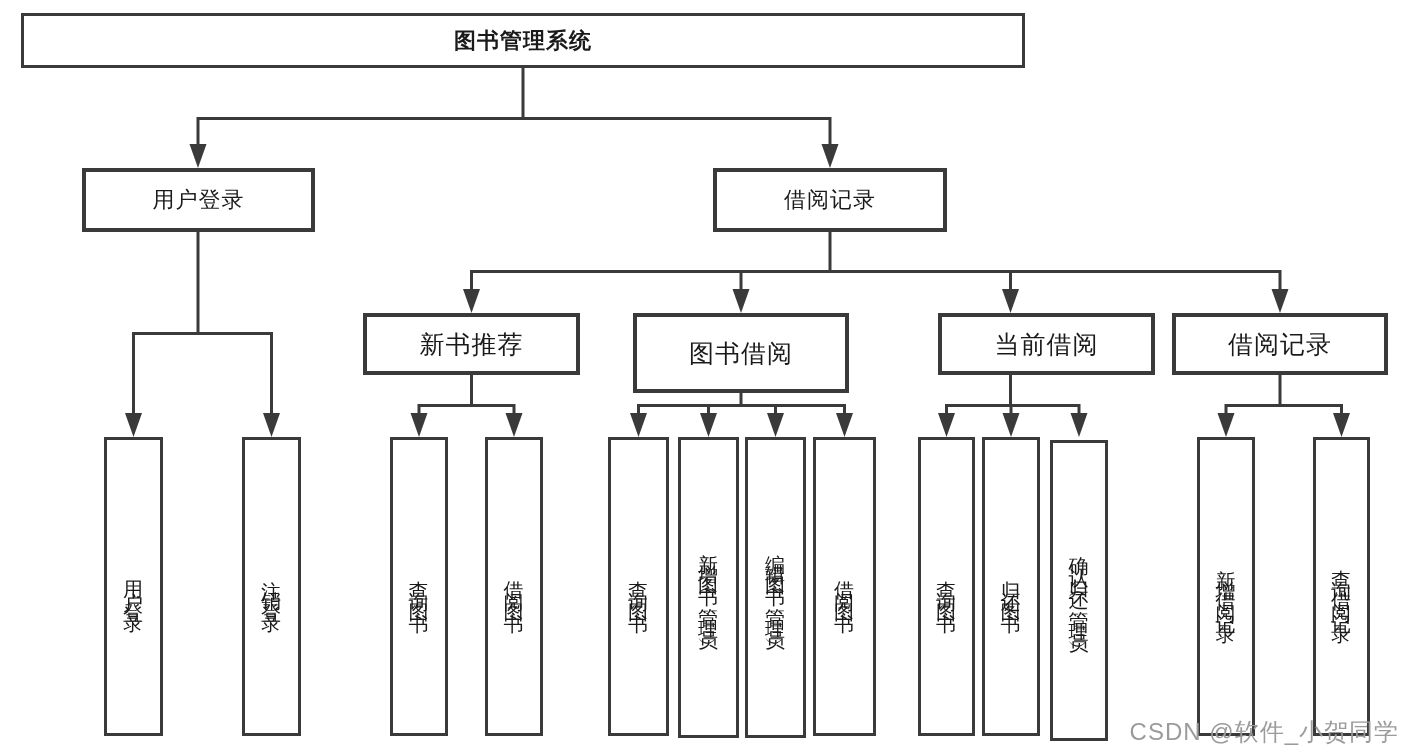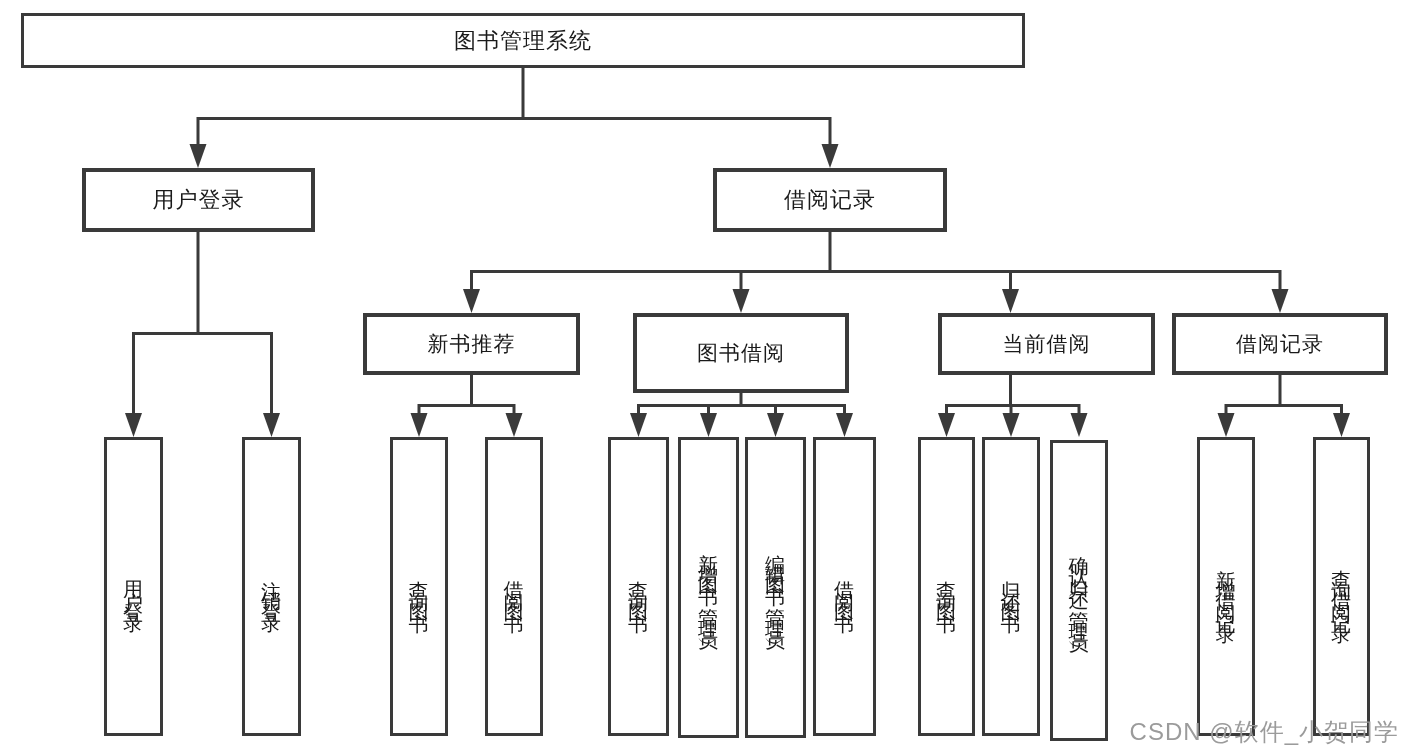--- a/index.html
+++ b/index.html
@@ -29,21 +29,21 @@
     background: #ffffff;
     border: 3px solid var(--line);
     display: flex;
     align-items: center;
     justify-content: center;
     color: var(--text);
     z-index: 1;
   }
   .root { font-size: 22px; letter-spacing: 1px; }
   .l2   { border-width: 4px; font-size: 22px; letter-spacing: 1px; }
-  .l3   { border-width: 4px; font-size: 21px; letter-spacing: 1px; }
+  .l3   { border-width: 4px; font-size: 25px; letter-spacing: 1px; }
   .leaf { border-width: 3px; font-size: 20px; }
   .v-label {
     writing-mode: vertical-rl;
     text-orientation: mixed;
     letter-spacing: 11px;
     line-height: 1;
     white-space: nowrap;
   }
   .watermark {
     position: absolute;
@@ -83,21 +83,21 @@
     <path d="M767 413 L784 413 L775.5 437 Z"></path>
     <path d="M836 413 L853 413 L844.5 437 Z"></path>
     <path d="M938 413 L955 413 L946.5 437 Z"></path>
     <path d="M1002.5 413 L1019.5 413 L1011 437 Z"></path>
     <path d="M1070.5 413 L1087.5 413 L1079 437 Z"></path>
     <path d="M1217.5 413 L1234.5 413 L1226 437 Z"></path>
     <path d="M1333 413 L1350 413 L1341.5 437 Z"></path>
   </g>
 </svg>
 
-<div class="node root" style="left:21px; top:13px; width:1004px; height:55px;">图书管理系统</div>
+<div class="node root" style="left:21px; top:13px; width:1004px; height:55px;font-weight:bold;">图书管理系统</div>
 
 <div class="node l2" style="left:82px; top:168px; width:233px; height:64px;">用户登录</div>
 <div class="node l2" style="left:713px; top:168px; width:234px; height:64px;">借阅记录</div>
 
 <div class="node l3" style="left:363px; top:313px; width:217px; height:62px;">新书推荐</div>
 <div class="node l3" style="left:633px; top:313px; width:216px; height:80px;">图书借阅</div>
 <div class="node l3" style="left:902px; top:313px; width:217px; height:62px;margin-left:36px;">当前借阅</div>
 <div class="node l3" style="left:1172px; top:313px; width:216px; height:62px;">借阅记录</div>
 
 <div class="node leaf" style="left:104px; top:437px; width:59px; height:299px;">

